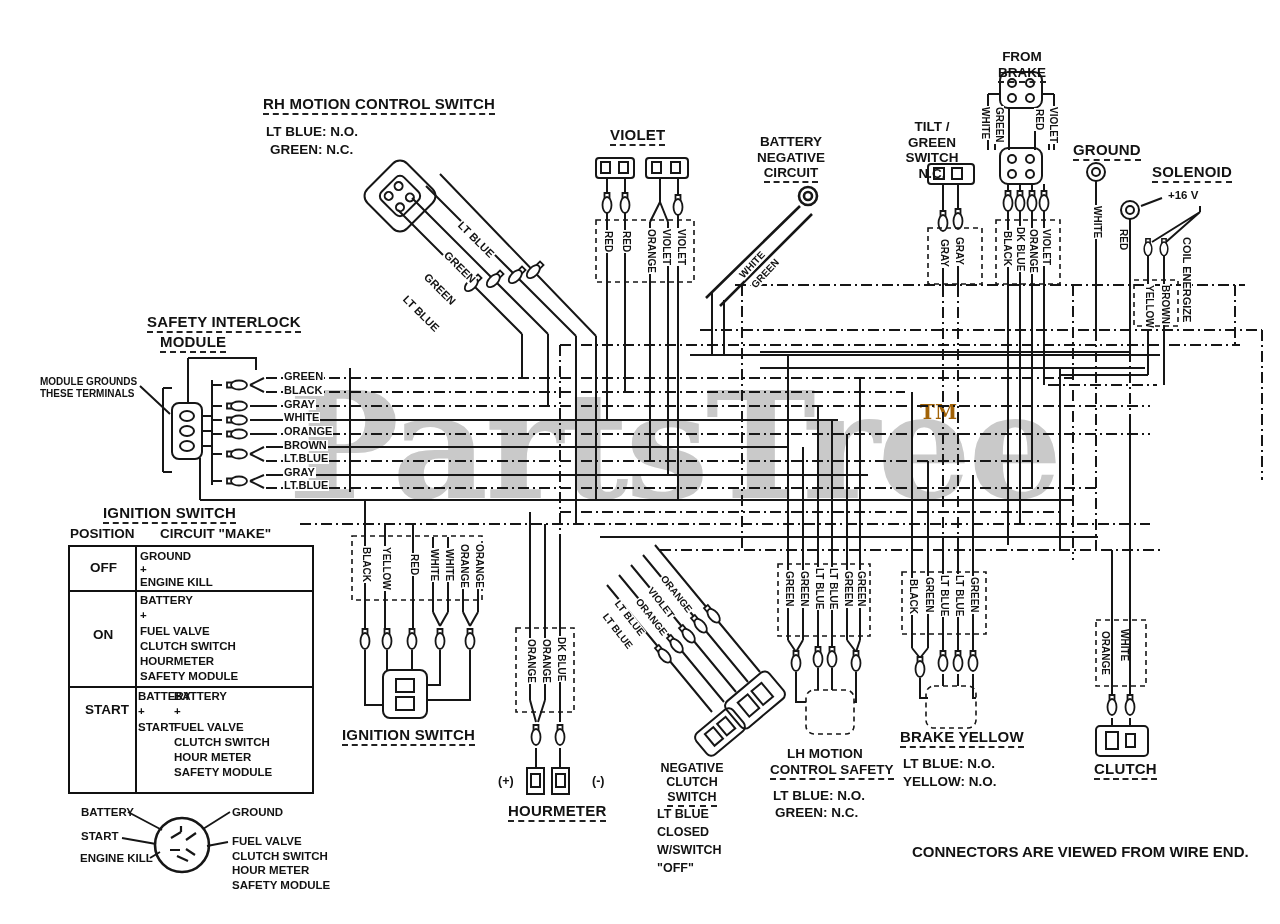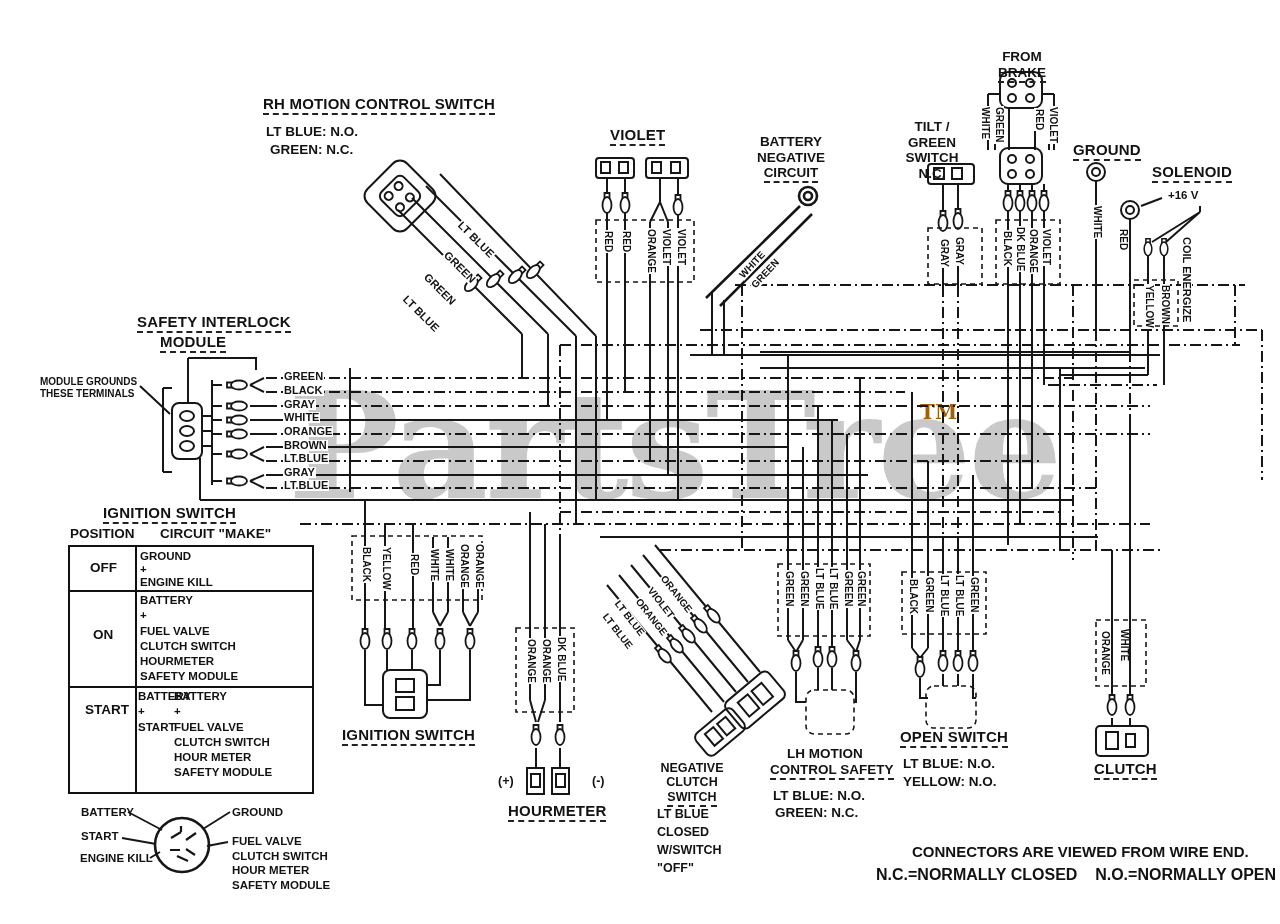--- a/index.html
+++ b/index.html
@@ -282,21 +282,21 @@
 
   <div class="lbl t15" style="left:1073px;top:141px;"><span class="un">GROUND</span></div>
   <div class="lbl t10 wl v" style="left:1102px;top:205px;">WHITE</div>
   <div class="lbl t15" style="left:1152px;top:163px;"><span class="un">SOLENOID</span></div>
   <div class="lbl t12" style="left:1168px;top:189px;">+16 V</div>
   <div class="lbl t10 wl v" style="left:1128px;top:228px;">RED</div>
   <div class="lbl t10 wl v" style="left:1154px;top:284px;">YELLOW</div>
   <div class="lbl t10 wl v" style="left:1170px;top:284px;">BROWN</div>
   <div class="lbl t11 wl v" style="left:1192px;top:236px;">COIL ENERGIZE</div>
 
-  <div class="lbl t15" style="left:137px;top:313px;"><span class="un">SAFETY INTERLOCK</span></div>
+  <div class="lbl t15" style="left:147px;top:313px;"><span class="un">SAFETY INTERLOCK</span></div>
   <div class="lbl t15" style="left:160px;top:333px;"><span class="un">MODULE</span></div>
   <div class="lbl t10 pre" style="left:40px;top:376px;">MODULE GROUNDS
 THESE TERMINALS</div>
   <div class="lbl t11 wl" style="left:283px;top:371px;">GREEN</div>
   <div class="lbl t11 wl" style="left:283px;top:385px;">BLACK</div>
   <div class="lbl t11 wl" style="left:283px;top:399px;">GRAY</div>
   <div class="lbl t11 wl" style="left:283px;top:412px;">WHITE</div>
   <div class="lbl t11 wl" style="left:283px;top:426px;">ORANGE</div>
   <div class="lbl t11 wl" style="left:283px;top:440px;">BROWN</div>
   <div class="lbl t11 wl" style="left:283px;top:453px;">LT.BLUE</div>
@@ -377,29 +377,28 @@
   <div class="lbl t14" style="left:770px;top:762px;"><span class="un">CONTROL SAFETY</span></div>
   <div class="lbl t14" style="left:773px;top:788px;">LT BLUE: N.O.</div>
   <div class="lbl t14" style="left:775px;top:805px;">GREEN: N.C.</div>
   <div class="lbl t10 wl v" style="left:794px;top:570px;">GREEN</div>
   <div class="lbl t10 wl v" style="left:809px;top:570px;">GREEN</div>
   <div class="lbl t10 wl v" style="left:824px;top:567px;">LT BLUE</div>
   <div class="lbl t10 wl v" style="left:838px;top:567px;">LT BLUE</div>
   <div class="lbl t10 wl v" style="left:853px;top:570px;">GREEN</div>
   <div class="lbl t10 wl v" style="left:866px;top:570px;">GREEN</div>
 
-  <div class="lbl t15" style="left:900px;top:728px;"><span class="un">OPEN SWITCH</span></div>
+  <div class="lbl t15" style="left:900px;top:728px;"><span class="un">BRAKE YELLOW</span></div>
   <div class="lbl t14" style="left:903px;top:756px;">LT BLUE: N.O.</div>
   <div class="lbl t14" style="left:903px;top:774px;">YELLOW: N.O.</div>
   <div class="lbl t10 wl v" style="left:918px;top:578px;">BLACK</div>
   <div class="lbl t10 wl v" style="left:934px;top:576px;">GREEN</div>
   <div class="lbl t10 wl v" style="left:949px;top:574px;">LT BLUE</div>
   <div class="lbl t10 wl v" style="left:964px;top:574px;">LT BLUE</div>
   <div class="lbl t10 wl v" style="left:979px;top:576px;">GREEN</div>
 
   <div class="lbl t15" style="left:1094px;top:760px;"><span class="un">CLUTCH</span></div>
   <div class="lbl t10 wl v" style="left:1110px;top:630px;">ORANGE</div>
   <div class="lbl t10 wl v" style="left:1129px;top:628px;">WHITE</div>
 
   <div class="lbl" style="left:912px;top:843px;font-size:15px;">CONNECTORS ARE VIEWED FROM WIRE END.</div>
-  <div class="lbl sp" style="left:876px;top:866px;font-size:16px;">N.C.=NORMALLY CLOSED    N.O.=NORMALLY OPEN</div>
 
 </div>
 
 </body></html>

